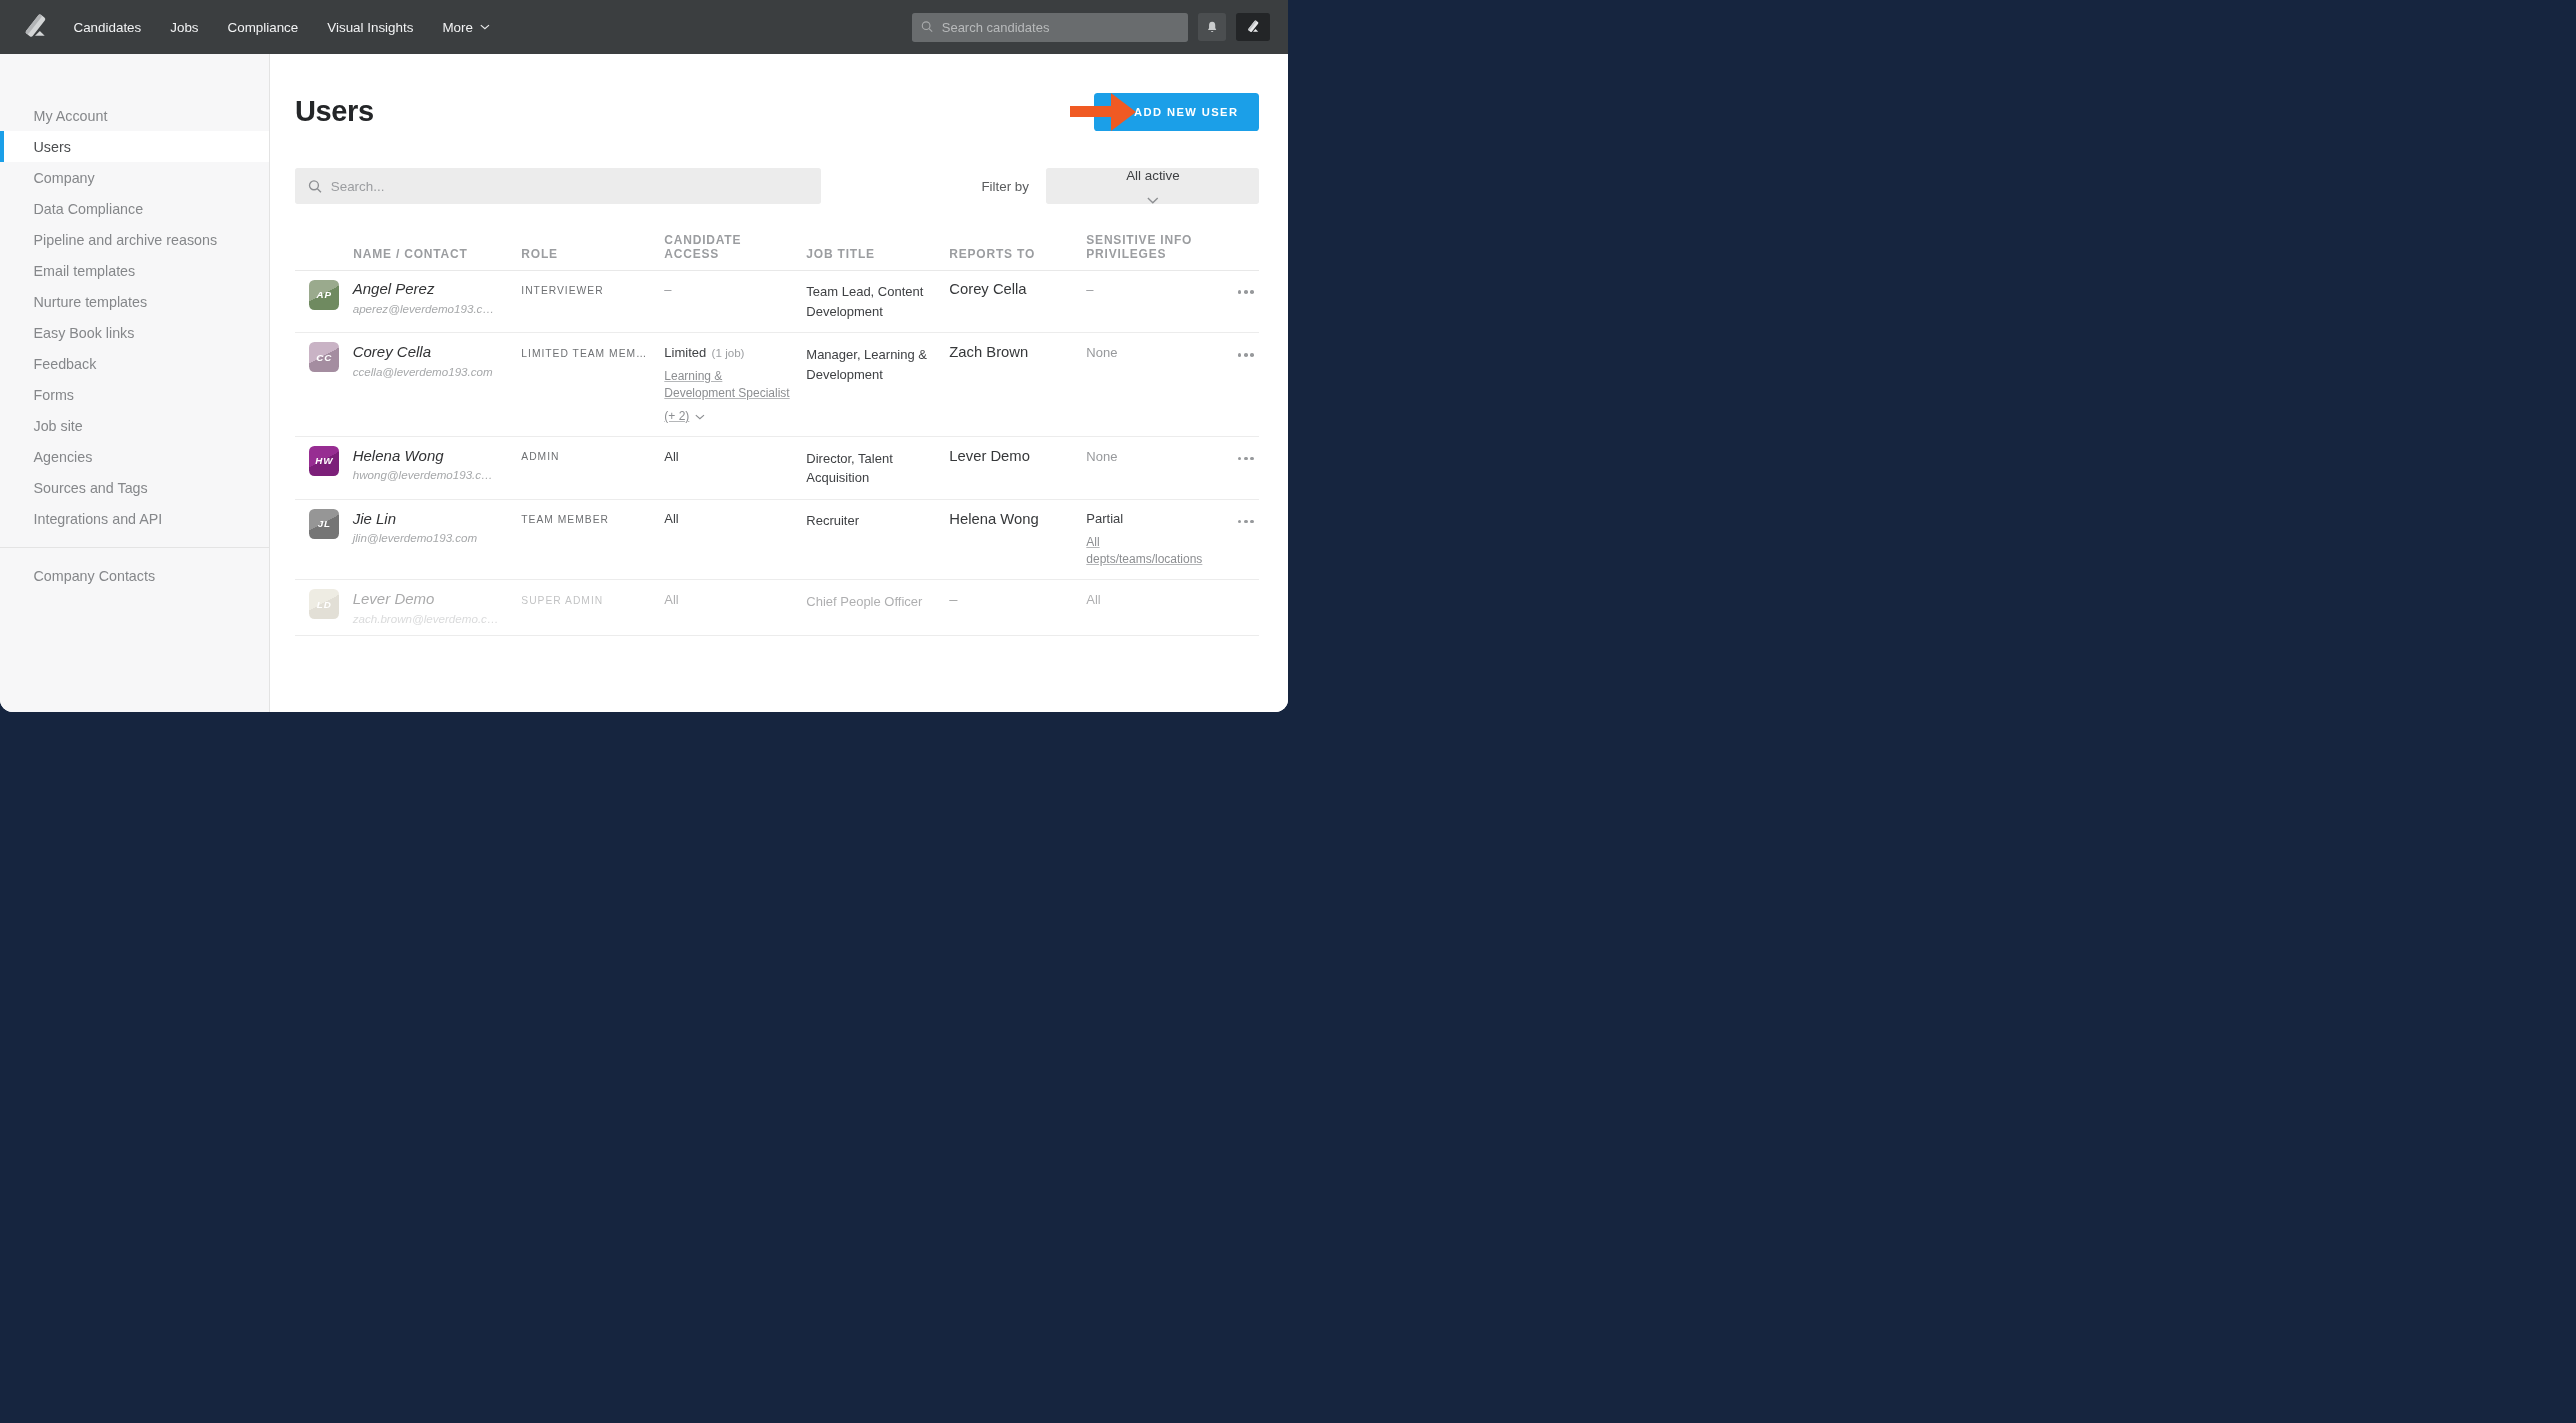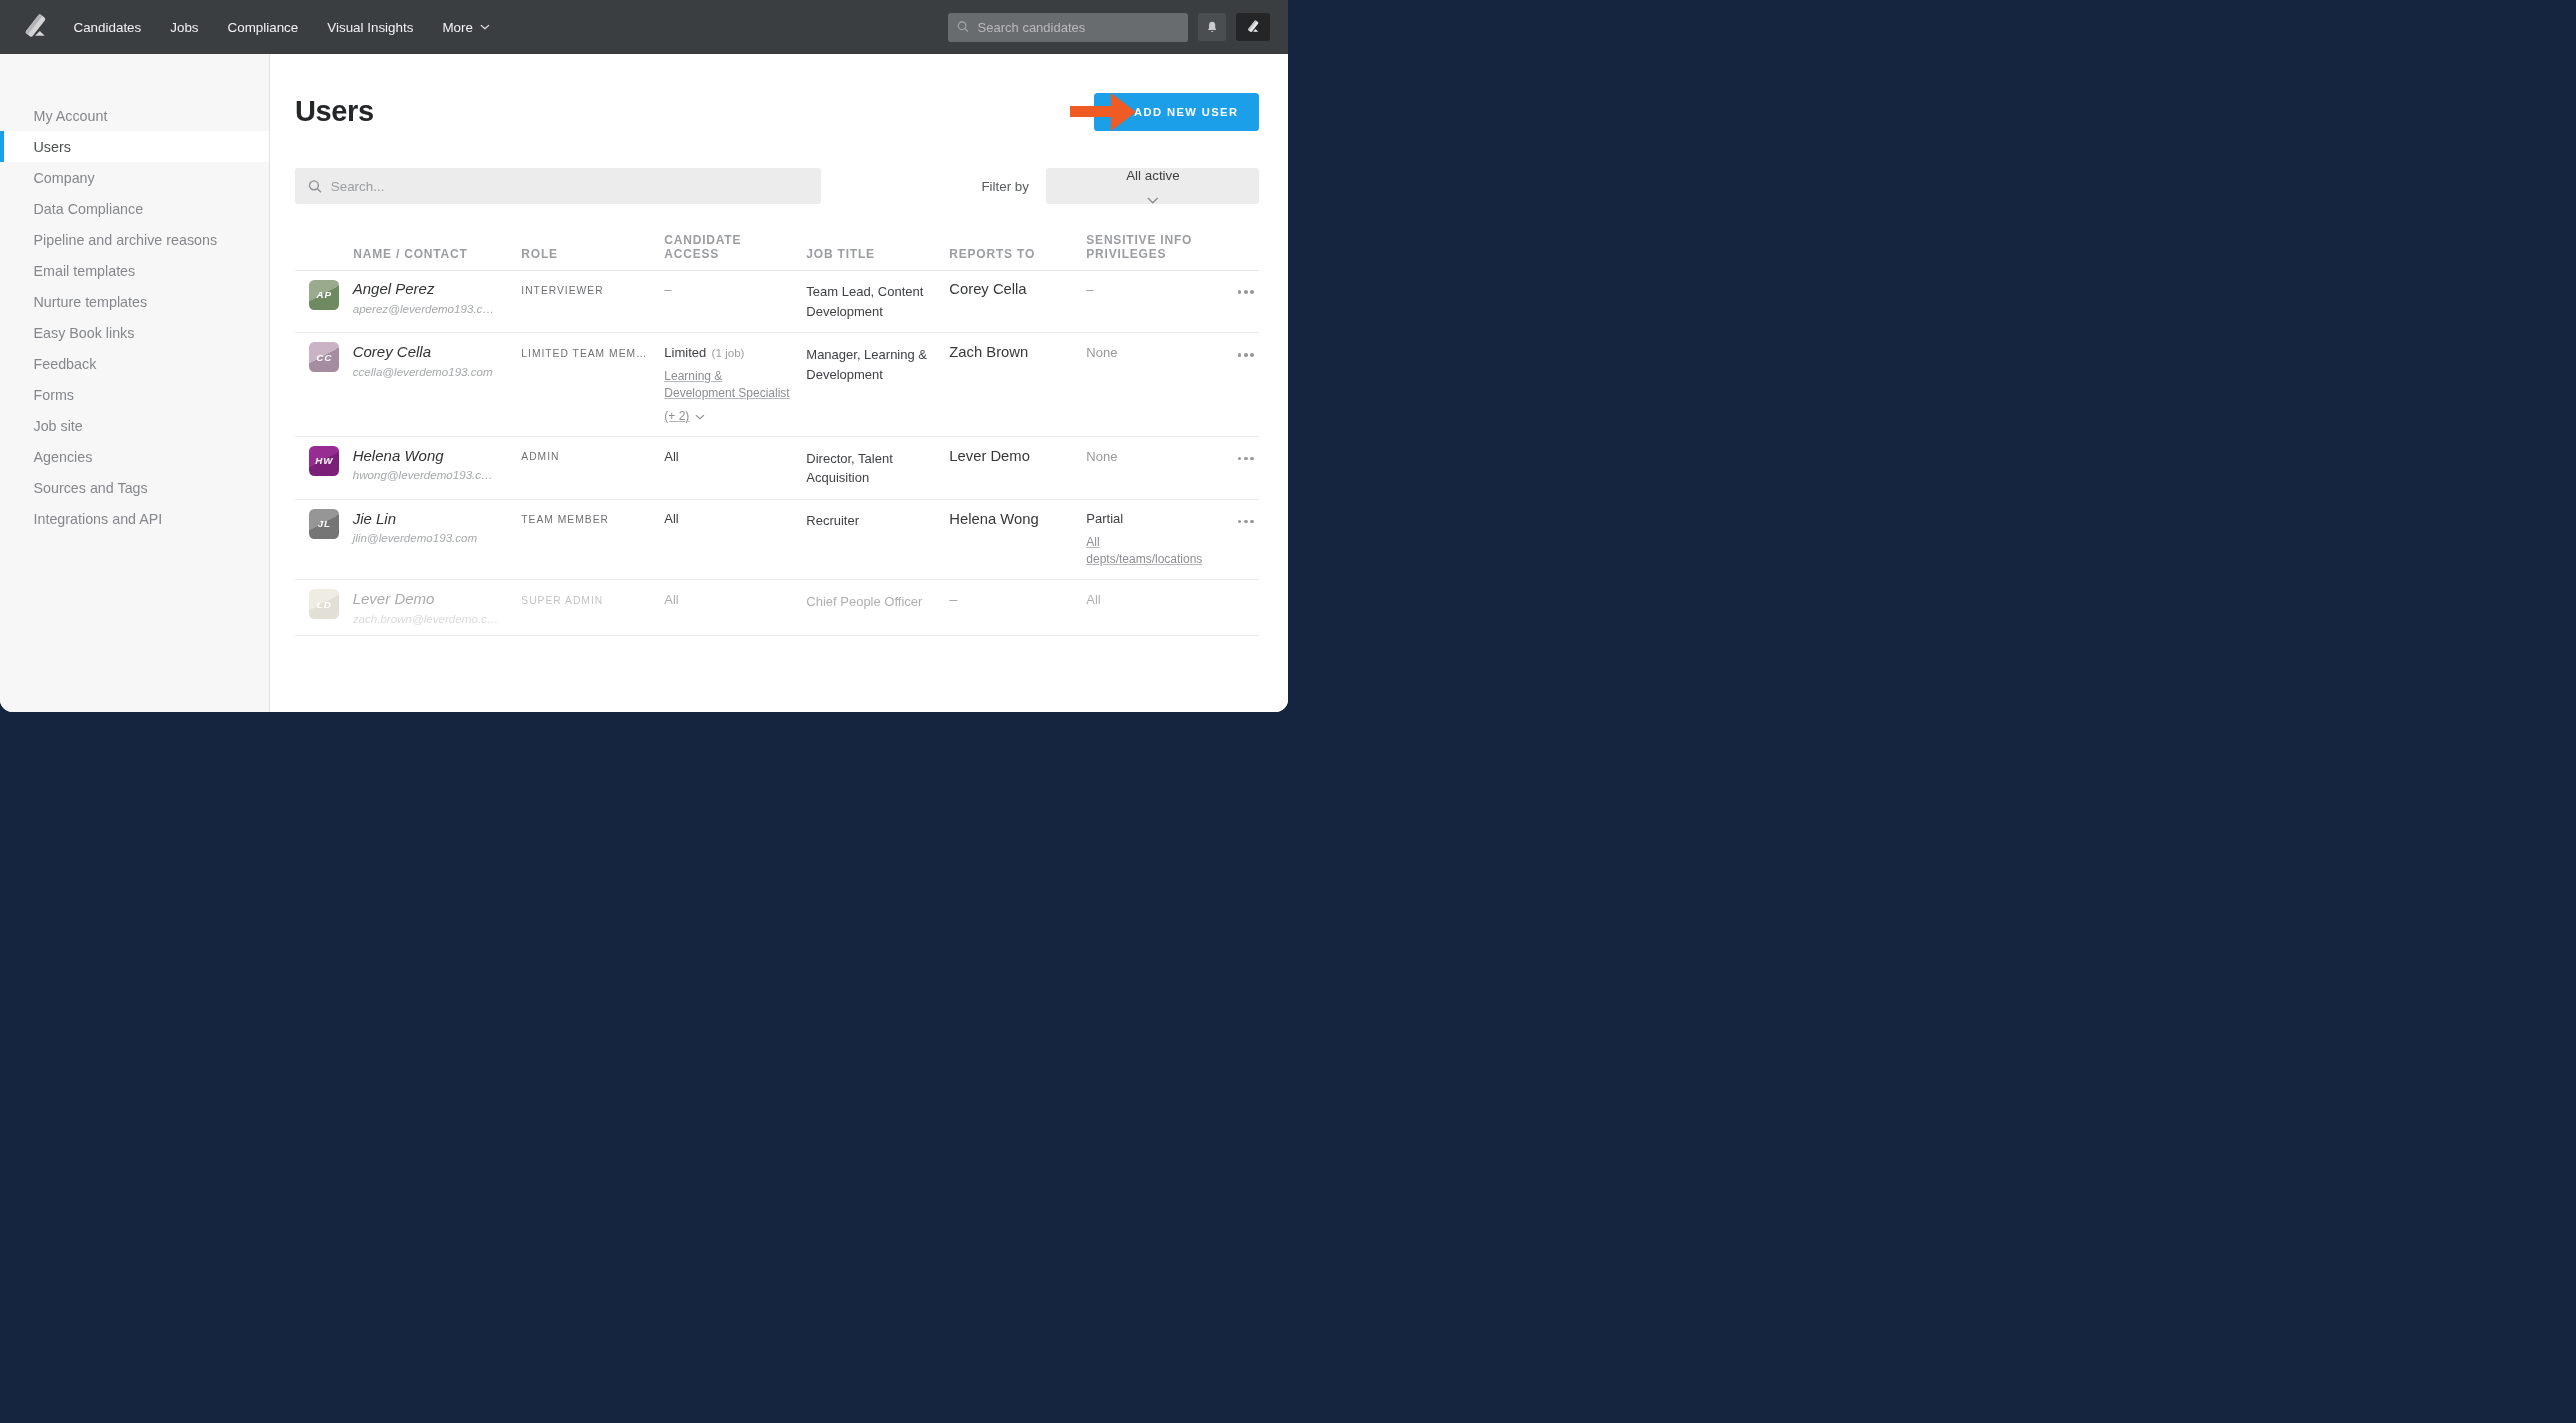--- a/index.html
+++ b/index.html
@@ -7,21 +7,21 @@
   .page { width:1288px; height:712px; background:#fff; position:relative; overflow:hidden;
           border-radius:0 0 12.5px 12.5px; }
 
   
   .topnav { height:54px; background:#3b3e40; display:flex; align-items:center; padding:0 18px; }
   .nav-logo { width:34px; height:34px; display:flex; align-items:center; justify-content:center; margin-right:21.5px; cursor:pointer; }
   .nav-items { display:flex; align-items:center; gap:29px; }
   .nav-item { color:#f2f3f4; font-size:13.4px; cursor:pointer; white-space:nowrap; }
   .nav-more { display:flex; align-items:center; gap:7.2px; color:#f2f3f4; font-size:13.4px; margin-left:29px; cursor:pointer; }
   .nav-right { margin-left:auto; display:flex; align-items:center; gap:9.8px; }
-  .nav-search { width:240px; height:29px; background:#696c6e; border-radius:2.7px; display:flex; align-items:center; padding:0 9px; }
+  .nav-search { width:276px; height:29px; background:#696c6e; border-radius:2.7px; display:flex; align-items:center; padding:0 9px; }
   .nav-search input { background:transparent; border:none; outline:none; color:#e8e9ea; font-size:13px;
                       font-family:"Liberation Sans",sans-serif; margin-left:8px; width:100%; }
   .nav-search input::placeholder { color:#b8babb; }
   .nav-iconbtn { width:28px; height:28px; border:none; border-radius:2.7px; background:#4b4e50; display:flex;
                  align-items:center; justify-content:center; cursor:pointer; }
   .nav-avatar { width:34px; height:28px; background:#232527; }
 
   
   .layout { display:flex; height:658px; }
   .sidebar { width:270px; background:#f7f7f8; border-right:0.9px solid #e3e3e3; padding-top:41px; flex-shrink:0; }
@@ -162,20 +162,23 @@
           <div class="sitem">Email templates</div>
           <div class="sitem">Nurture templates</div>
           <div class="sitem">Easy Book links</div>
           <div class="sitem">Feedback</div>
           <div class="sitem">Forms</div>
           <div class="sitem">Job site</div>
           <div class="sitem">Agencies</div>
           <div class="sitem">Sources and Tags</div>
           <div class="sitem">Integrations and API</div>
         </div>
+        <div class="sgroup">
+          <div class="sitem">Company Contacts</div>
+        </div>
       </aside>
 
     <main class="main">
 
       <div class="title-row">
         <h1 class="page-title">Users</h1>
         <div class="arrow-annotation">
           <div class="arrow-tail"></div>
             <div class="arrow-head"></div>
         </div>

